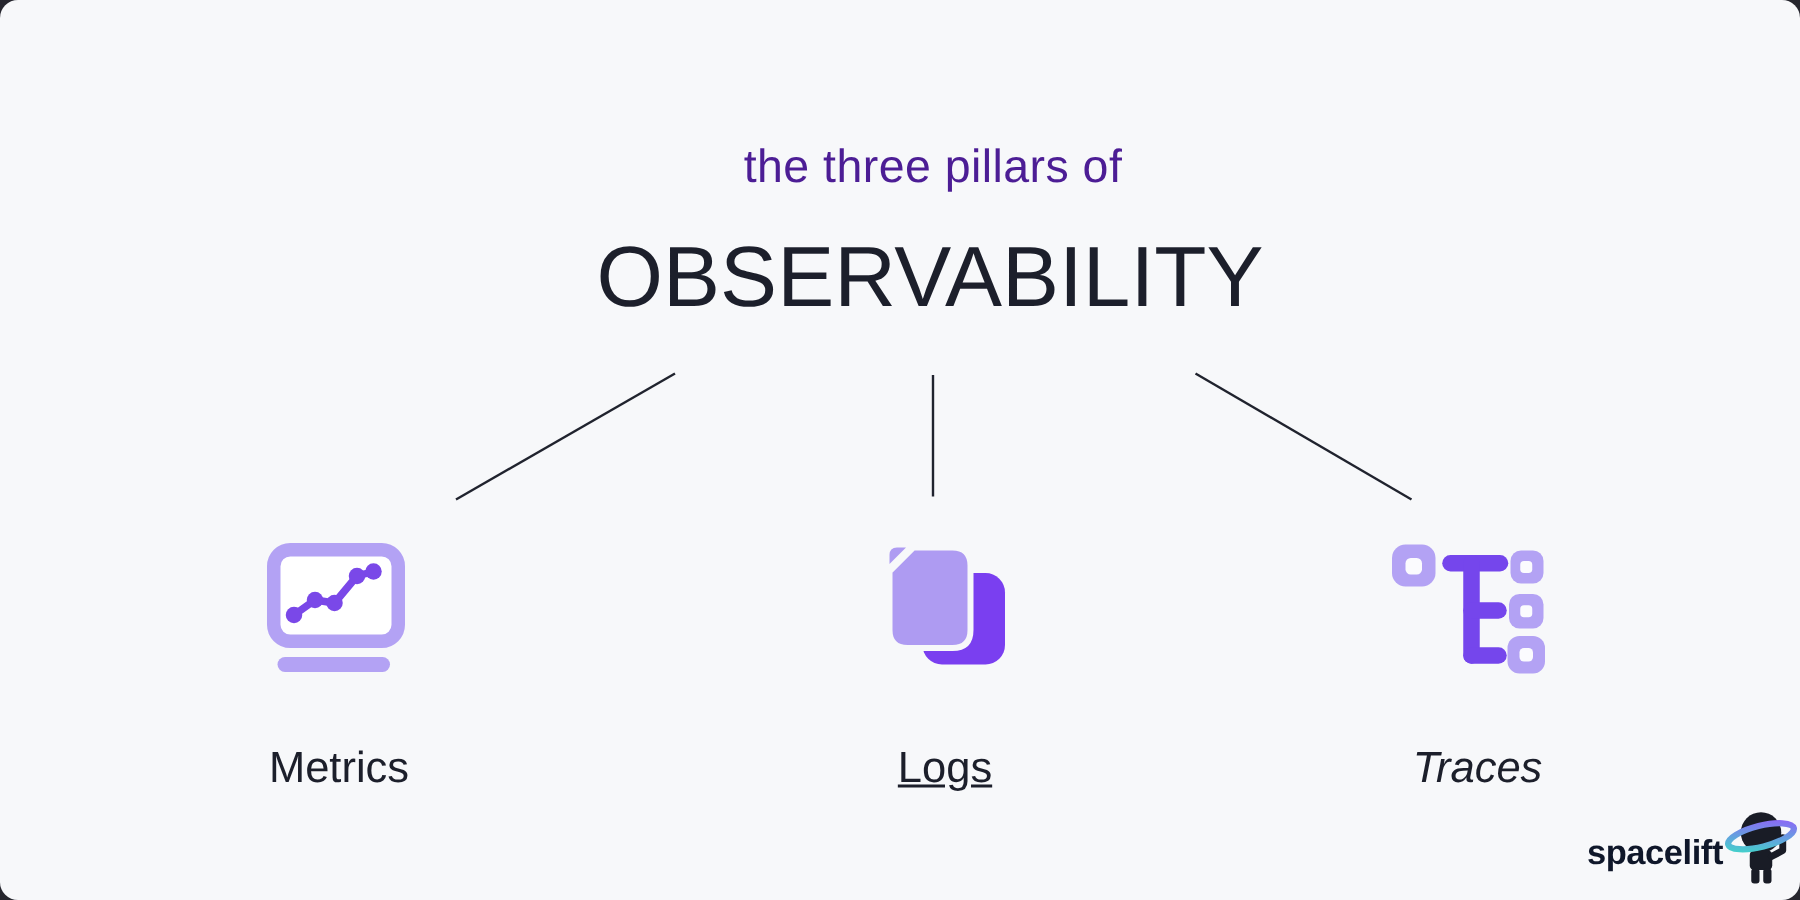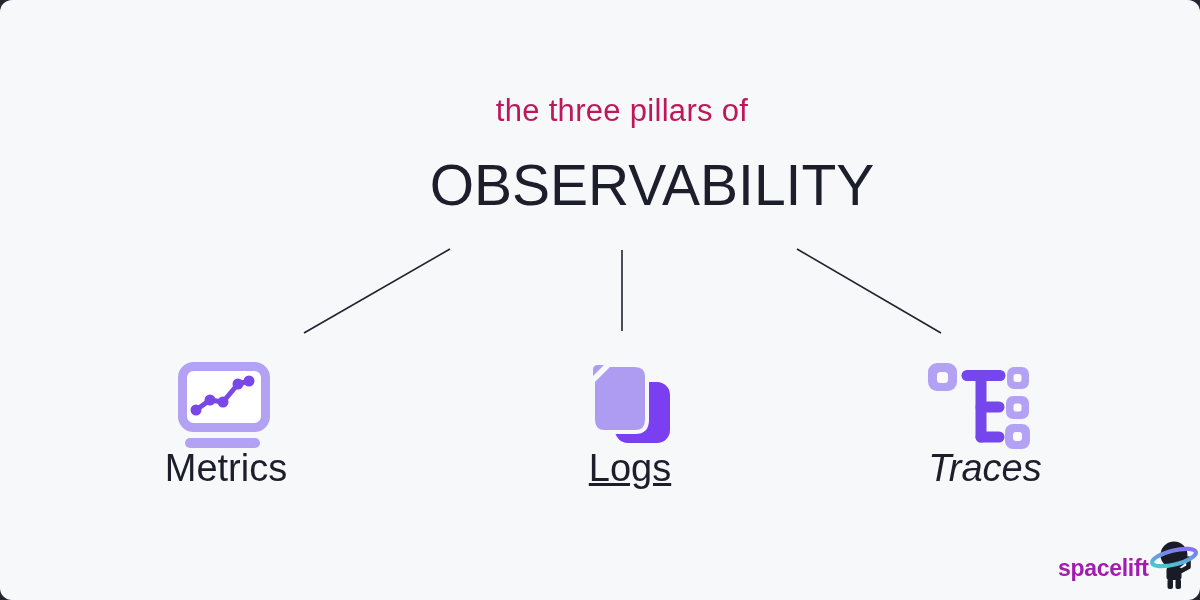--- a/index.html
+++ b/index.html
@@ -18,70 +18,70 @@
     color: #1c1f2b;
   }
   .subtitle {
     position: absolute;
     top: 93px;
     left: 622px;
     transform: translateX(-50%);
     font-size: 31px;
     font-weight: 400;
     letter-spacing: 0.3px;
-    color: #be185d;
+    color: #4c1d95;
     white-space: nowrap;
   }
   .title {
     position: absolute;
     top: 152px;
-    left: 652px;
+    left: 620px;
     transform: translateX(-50%);
     font-size: 57px;
     font-weight: 500;
     letter-spacing: 0px;
     color: #1c1f2b;
     white-space: nowrap;
   }
   .connectors {
     position: absolute;
     inset: 0;
     pointer-events: none;
   }
   .icon-wrap {
     position: absolute;
   }
   .icon-metrics { left: 176px; top: 360px; }
   .icon-logs    { left: 588px; top: 361px; }
   .icon-traces  { left: 926px; top: 359px; }
   .pillar-label {
     position: absolute;
-    top: 447px;
+    top: 496px;
     transform: translateX(-50%);
-    font-size: 38px;
+    font-size: 29px;
     font-weight: 400;
     color: #1c1f2b;
     white-space: nowrap;
   }
   .label-metrics { left: 226px; }
   .label-logs    { left: 630px; text-decoration: underline; }
   .label-traces  { left: 985px; font-style: italic; }
   .branding {
     position: absolute;
     left: 1058px;
     top: 534px;
     height: 60px;
     display: flex;
     align-items: center;
   }
   .logo-text {
     font-size: 23px;
     font-weight: 700;
     letter-spacing: -0.3px;
-    color: #a21caf;
+    color: #0f172a;
     margin-top: 9px;
   }
   .mascot {
     margin-left: -3px;
     display: block;
   }
 </style>
 </head>
 <body>
 

